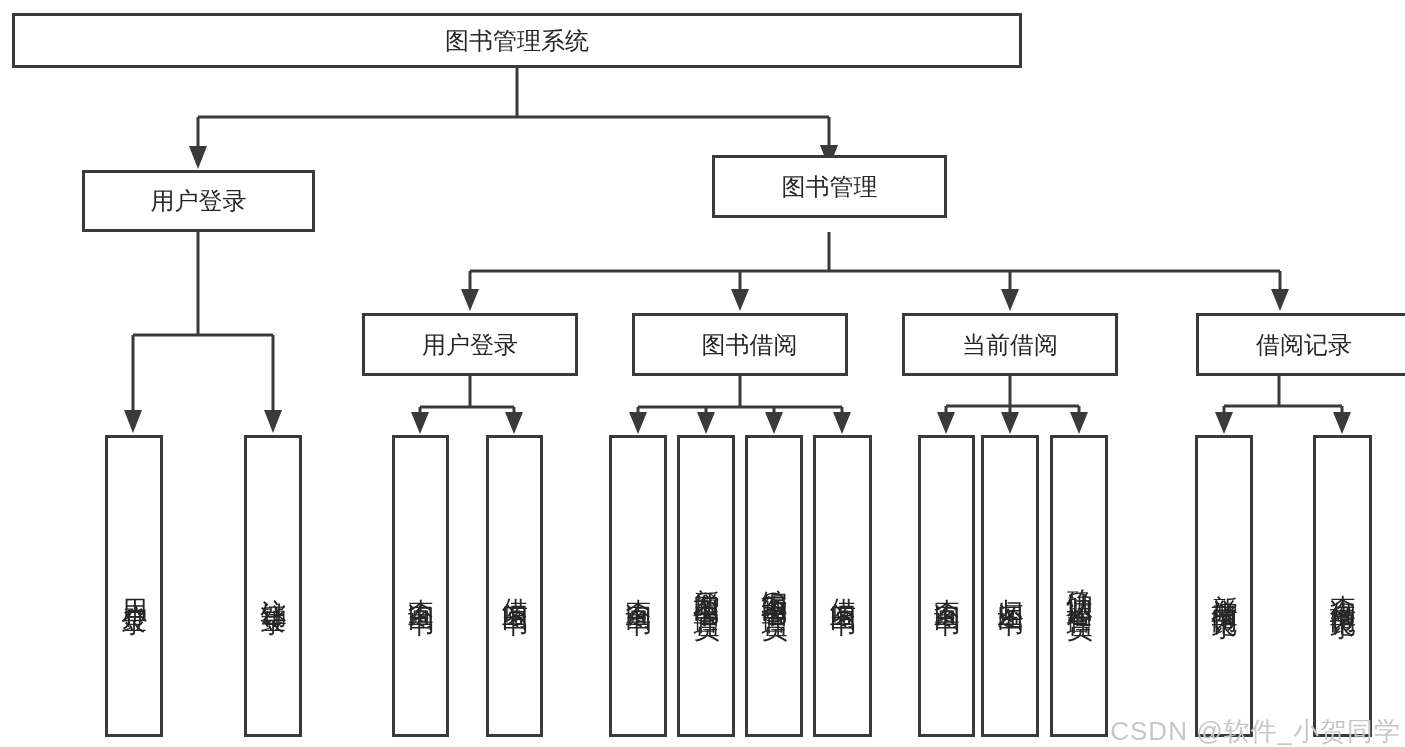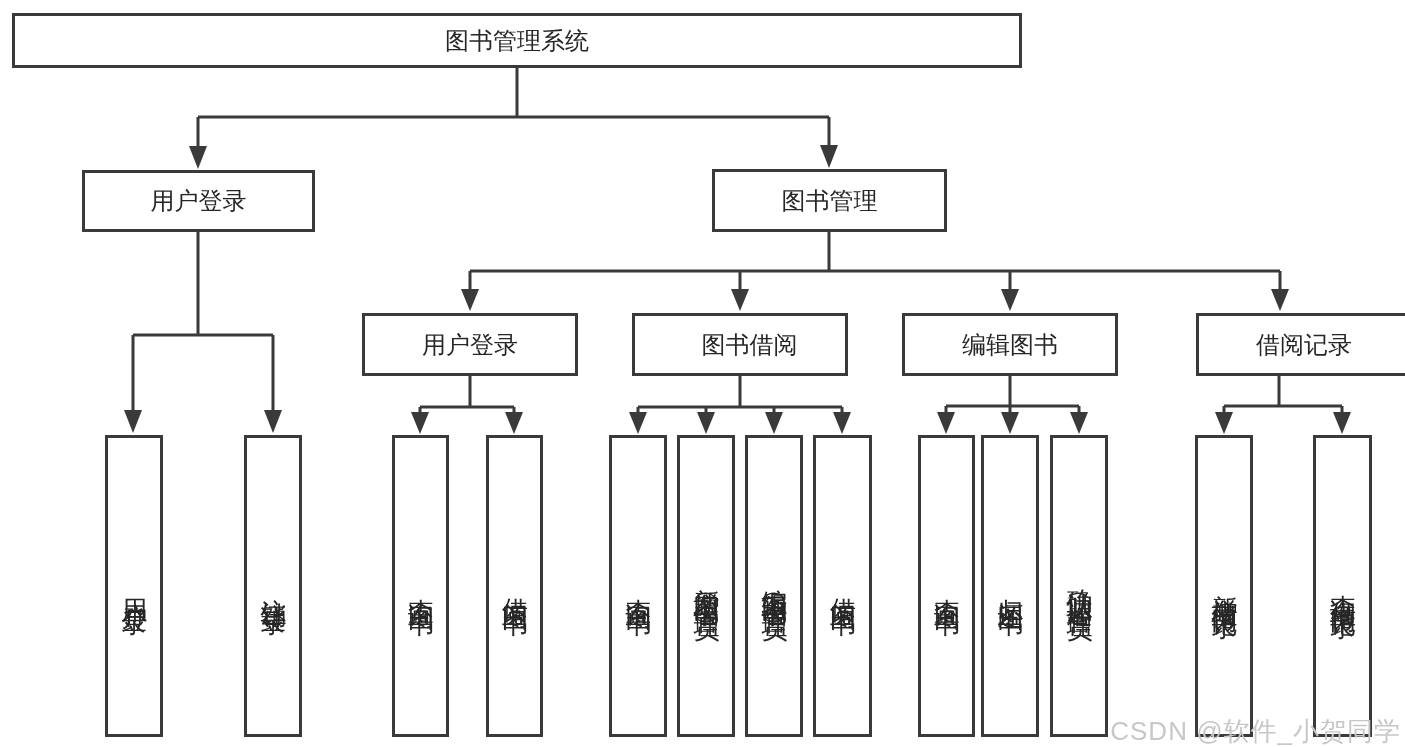--- a/index.html
+++ b/index.html
@@ -86,25 +86,25 @@
     </g>
     <g fill="#3a3a3a" stroke="none">
       <polygon points="1224,434 1215,412 1233,412"></polygon>
       <polygon points="1342,434 1333,412 1351,412"></polygon>
     </g>
   </svg>
 
   <div class="box" style="left:12px; top:13px; width:1010px; height:55px;font-family:Liberation Serif, serif;">图书管理系统</div>
 
   <div class="box" style="left:82px; top:170px; width:233px; height:62px;">用户登录</div>
-  <div class="box" style="left:712px; top:169px; width:235px; height:63px;">图书管理</div>
+  <div class="box" style="left:712px; top:155px; width:235px; height:63px;">图书管理</div>
 
   <div class="box" style="left:362px; top:313px; width:216px; height:63px;">用户登录</div>
   <div class="box" style="left:632px; top:313px; width:216px; height:63px;padding-left:19px;">图书借阅</div>
-  <div class="box" style="left:902px; top:313px; width:216px; height:63px;">编辑图书</div>
+  <div class="box" style="left:902px; top:313px; width:216px; height:63px;">当前借阅</div>
   <div class="box" style="left:1172px; top:313px; width:216px; height:63px;margin-left:24px;">借阅记录</div>
 
   <div class="box vbox" style="left:105px; top:435px; width:58px; height:302px;">用户登录</div>
   <div class="box vbox" style="left:244px; top:435px; width:58px; height:302px;">注销登录</div>
 
   <div class="box vbox" style="left:392px; top:435px; width:57px; height:302px;">查询图书</div>
   <div class="box vbox" style="left:486px; top:435px; width:57px; height:302px;">借阅图书</div>
 
   <div class="box vbox" style="left:609px; top:435px; width:58px; height:302px;">查询图书</div>
   <div class="box vbox" style="left:677px; top:435px; width:58px; height:302px;">新增图书（管理员）</div>

